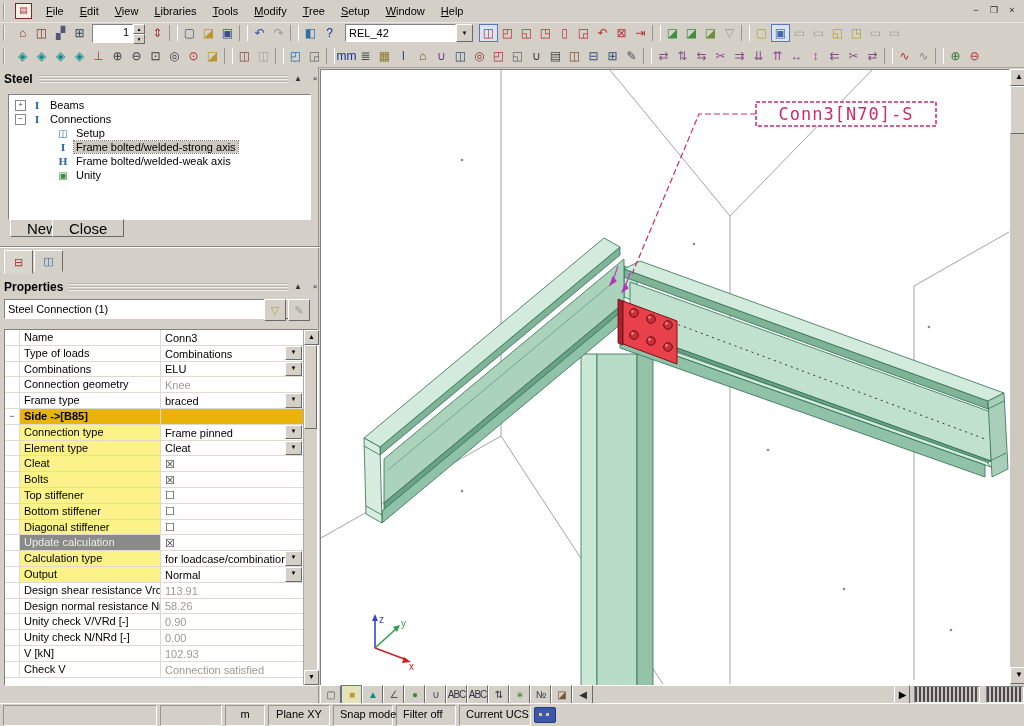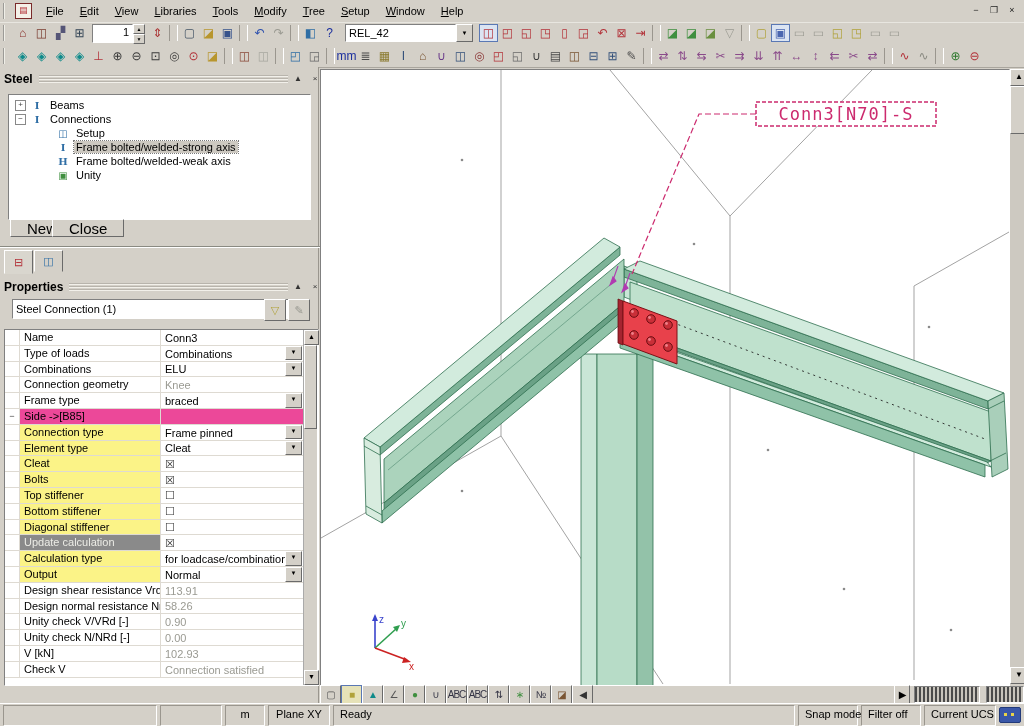--- a/index.html
+++ b/index.html
@@ -41,36 +41,36 @@
   .texp:not(:empty){border:1px solid #888;background:#fff}
   .trow.child{padding-left:34px}
   .ticn{width:14px;text-align:center;font-size:10px;font-weight:bold;font-family:"DejaVu Serif",serif;margin-right:4px;flex:none}
   .tlabel{padding:0 2px}
   .tlabel.sel{background:#cdc9c1;outline:1px dotted #7a7a7a}
   .panelbtn{height:18px;padding:0 16px;font-size:15px;display:inline-flex;align-items:center}
   .tabstrip{left:0;top:180px;width:318px;height:24px;border-top:1px solid #fff;box-shadow:0 -1px 0 #8a8a82;padding:2px 0 0 4px;display:flex}
   .ptab{width:27px;height:20px;border:1px solid;border-color:#fff #6a6a6a transparent #fff;display:flex;align-items:center;justify-content:center;font-size:11px;background:#d4d0c8;margin-right:1px}
   .ptab.active{height:22px;background:#d9d6ce}
   
-  .pcombo{left:12px;top:232px;width:296px;height:20px;display:flex}
+  .pcombo{left:4px;top:232px;width:296px;height:20px;display:flex}
   .pcombo .cval{flex:1;background:#fff;border:1px solid;border-color:#808080 #fff #fff #808080;padding:3px 3px 0 3px;white-space:nowrap;overflow:hidden}
   .pcombo .cbtn{width:16px;font-size:6px;line-height:18px;text-align:center}
   .sqbtn{width:20px;height:20px;display:flex;align-items:center;justify-content:center;font-size:11px}
   #propgrid{left:4px;top:262px;width:313px;height:355px;background:#fff;border:1px solid;border-color:#808080 #fff #fff #808080;display:flex}
   #prows{width:298px;overflow:hidden}
   .prow{display:flex;height:14.8px;border-bottom:1px solid #dedad2;align-items:stretch}
   .pexp{width:14px;flex:none;border-right:1px solid #dedad2;font-size:8px;display:flex;align-items:center;justify-content:center;color:#444}
   .pexp:not(:empty){font-size:9px}
   .plabel{width:136px;flex:none;border-right:1px solid #dedad2;padding:1px 0 0 4px;white-space:nowrap;overflow:hidden}
   .pval{flex:1;display:flex;align-items:center;padding-left:4px;white-space:nowrap;overflow:hidden;position:relative}
   .pvtext{flex:1;overflow:hidden;white-space:nowrap;padding-top:1px}
   .pval.gray .pvtext{color:#9a9a92}
   .pval.check .pvtext{font-size:11px;color:#333}
   .prow.yellow .plabel{background:#fbf387}
-  .prow.header .plabel,.prow.header .pval{background:#ec4899;font-weight:normal}
+  .prow.header .plabel,.prow.header .pval{background:#eab308;font-weight:bold}
   .prow.selrow .plabel{background:#8a8a8a;color:#ecece6}
   .pvbtn{display:none;width:15px;height:12.5px;margin-right:1px;font-size:6px;line-height:11px;text-align:center;flex:none}
   .pvbtn.drop{display:block}
   #pscroll{width:13px;background:#d4d0c8;border-left:1px solid #aaa;display:flex;flex-direction:column}
   .sbtn{width:13px;height:13px;font-size:7px;line-height:12px;text-align:center;flex:none}
   .sthumb{height:82px;margin-top:0}
   
   #view3d{top:67px;left:318px;width:706px;bottom:22px}
   #vclient{left:2px;top:2px;width:688px;height:615px;background:#fff;border:1px solid;border-color:#808080 #fff #fff #808080;overflow:hidden}
   #vclient svg{display:block}
@@ -651,18 +651,17 @@
     <span class="hgrip" style="width:64px;margin-left:4px"></span>
     <span class="hgrip" style="width:36px;margin-left:6px;margin-right:2px"></span>
   </div>
 </div>
 
 <div id="statusbar" class="abs">
   <span class="scell" style="width:140px"></span>
   <span class="scell" style="width:48px"></span>
   <span class="scell" style="width:26px;text-align:center">m</span>
   <span class="scell" style="width:48px;text-align:center">Plane XY</span>
-  <span class="scell sflex">Ready</span>
   <span class="scell" style="width:46px">Snap mode</span>
   <span class="scell" style="width:46px">Filter off</span>
   <span class="scell" style="width:58px">Current UCS</span>
   <span class="sicon"></span>
 </div>
 
 </body></html>

